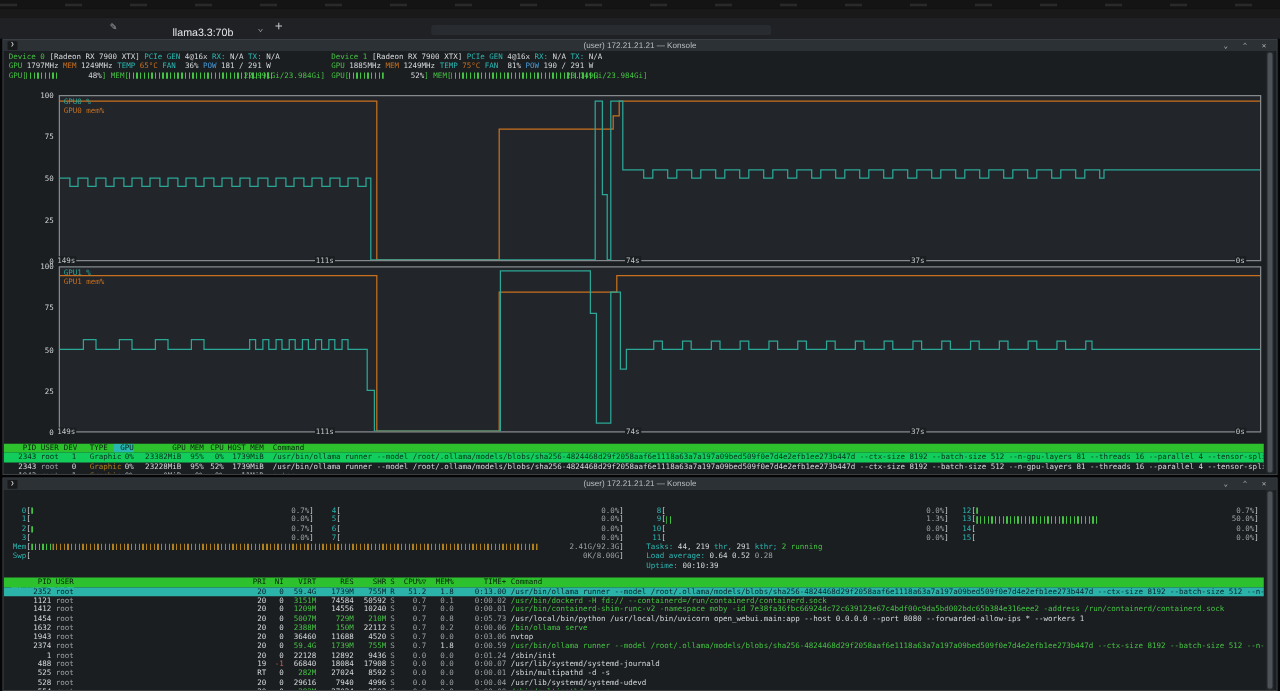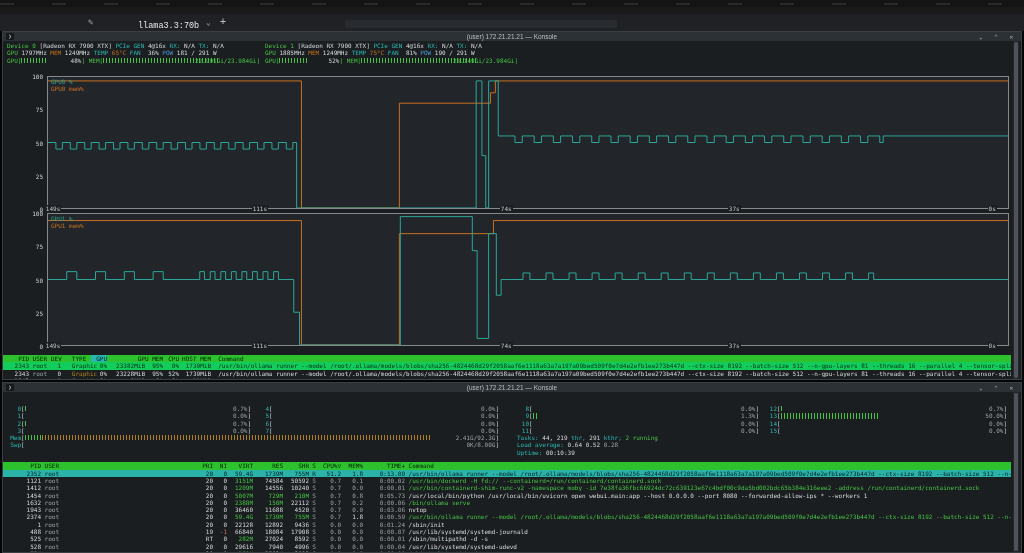--- a/index.html
+++ b/index.html
@@ -5,21 +5,21 @@
   html,body{margin:0;padding:0;background:#000;}
   #screen{position:relative;width:1024px;height:553px;background:#050505;overflow:hidden;
           font-family:"DejaVu Sans Mono",monospace;}
   .abs{position:absolute;}
   
   #strip1{left:0;top:0;width:1024px;height:7px;background:#141414;
     background-image:repeating-linear-gradient(90deg,#2a2a2a 0 14px,transparent 14px 52px);background-size:100% 2px;background-position:0 3px;background-repeat:no-repeat;}
   #strip2{left:0;top:7px;width:1024px;height:7px;background:#191919;}
   #browserbar{left:0;top:14px;width:1024px;height:17px;background:#202124;}
   #editicon{left:88px;top:2px;color:#9aa0a6;font-size:9px;line-height:13px;}
-  #tabtitle{left:138px;top:6px;color:#e3e6e9;font-size:8.5px;line-height:13px;font-family:Liberation Mono, monospace;}
+  #tabtitle{left:138px;top:6px;color:#e3e6e9;font-size:8.5px;line-height:13px;font-family:Liberation Sans, sans-serif;}
   #tabcaret{left:206px;top:2px;color:#9aa0a6;font-size:8px;line-height:13px;}
   #newtab{left:220px;top:1px;color:#bdc1c6;font-size:10px;line-height:14px;}
   #tooltip{left:345px;top:6px;width:272px;height:8px;background:#2a2d31;border-radius:2px;opacity:.85;}
   
   .window{background:#1b1e20;border:1px solid #3a3f44;box-sizing:border-box;}
   #win1{left:2px;top:31px;width:1020px;height:349px;}
   #win2{left:2px;top:382px;width:1020px;height:171px;}
   .titlebar{position:absolute;left:0;top:0;right:0;height:9px;background:#2c3136;}
   .wicon{position:absolute;left:3px;top:1px;width:8px;height:7px;background:#17191b;color:#cfd5d9;
          font-size:5px;line-height:7px;text-align:center;border-radius:1px;}

